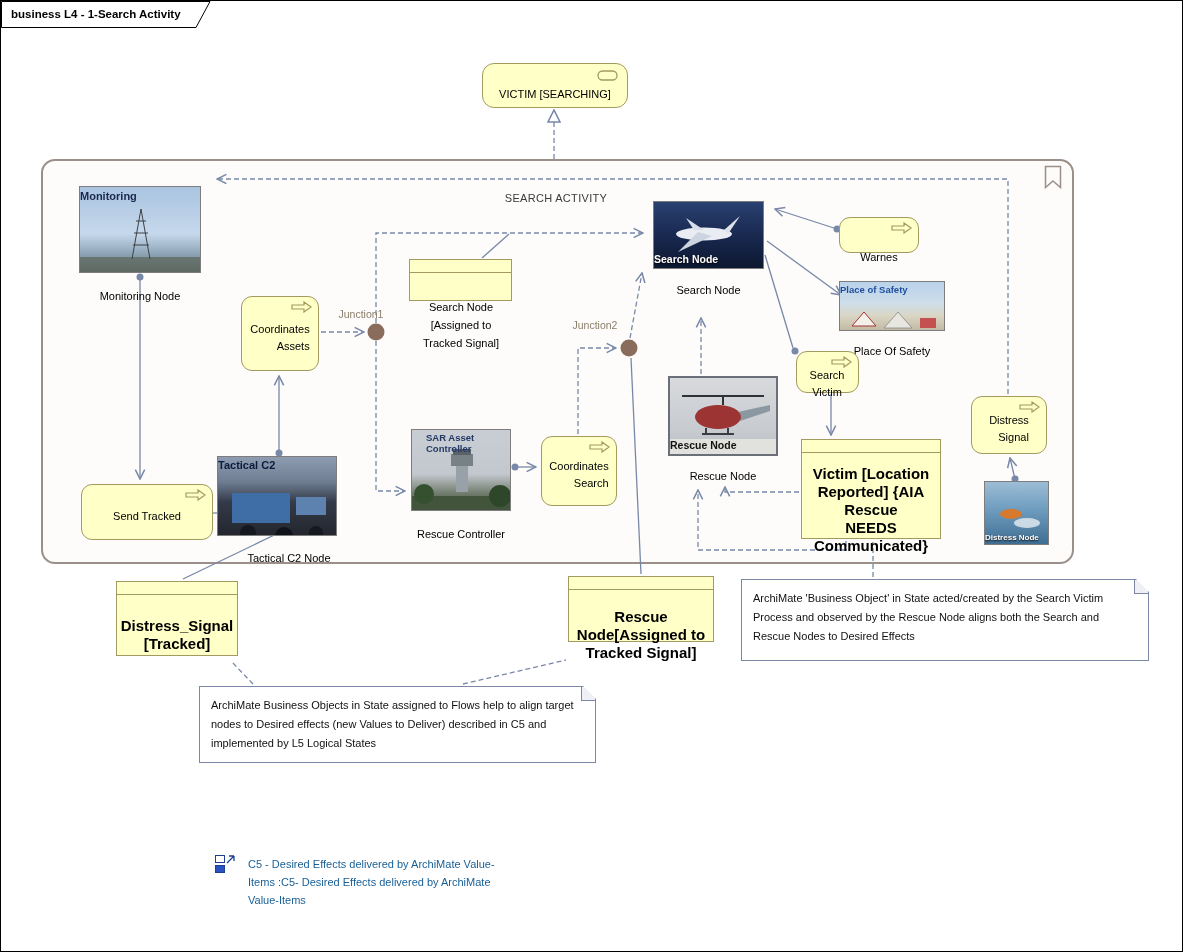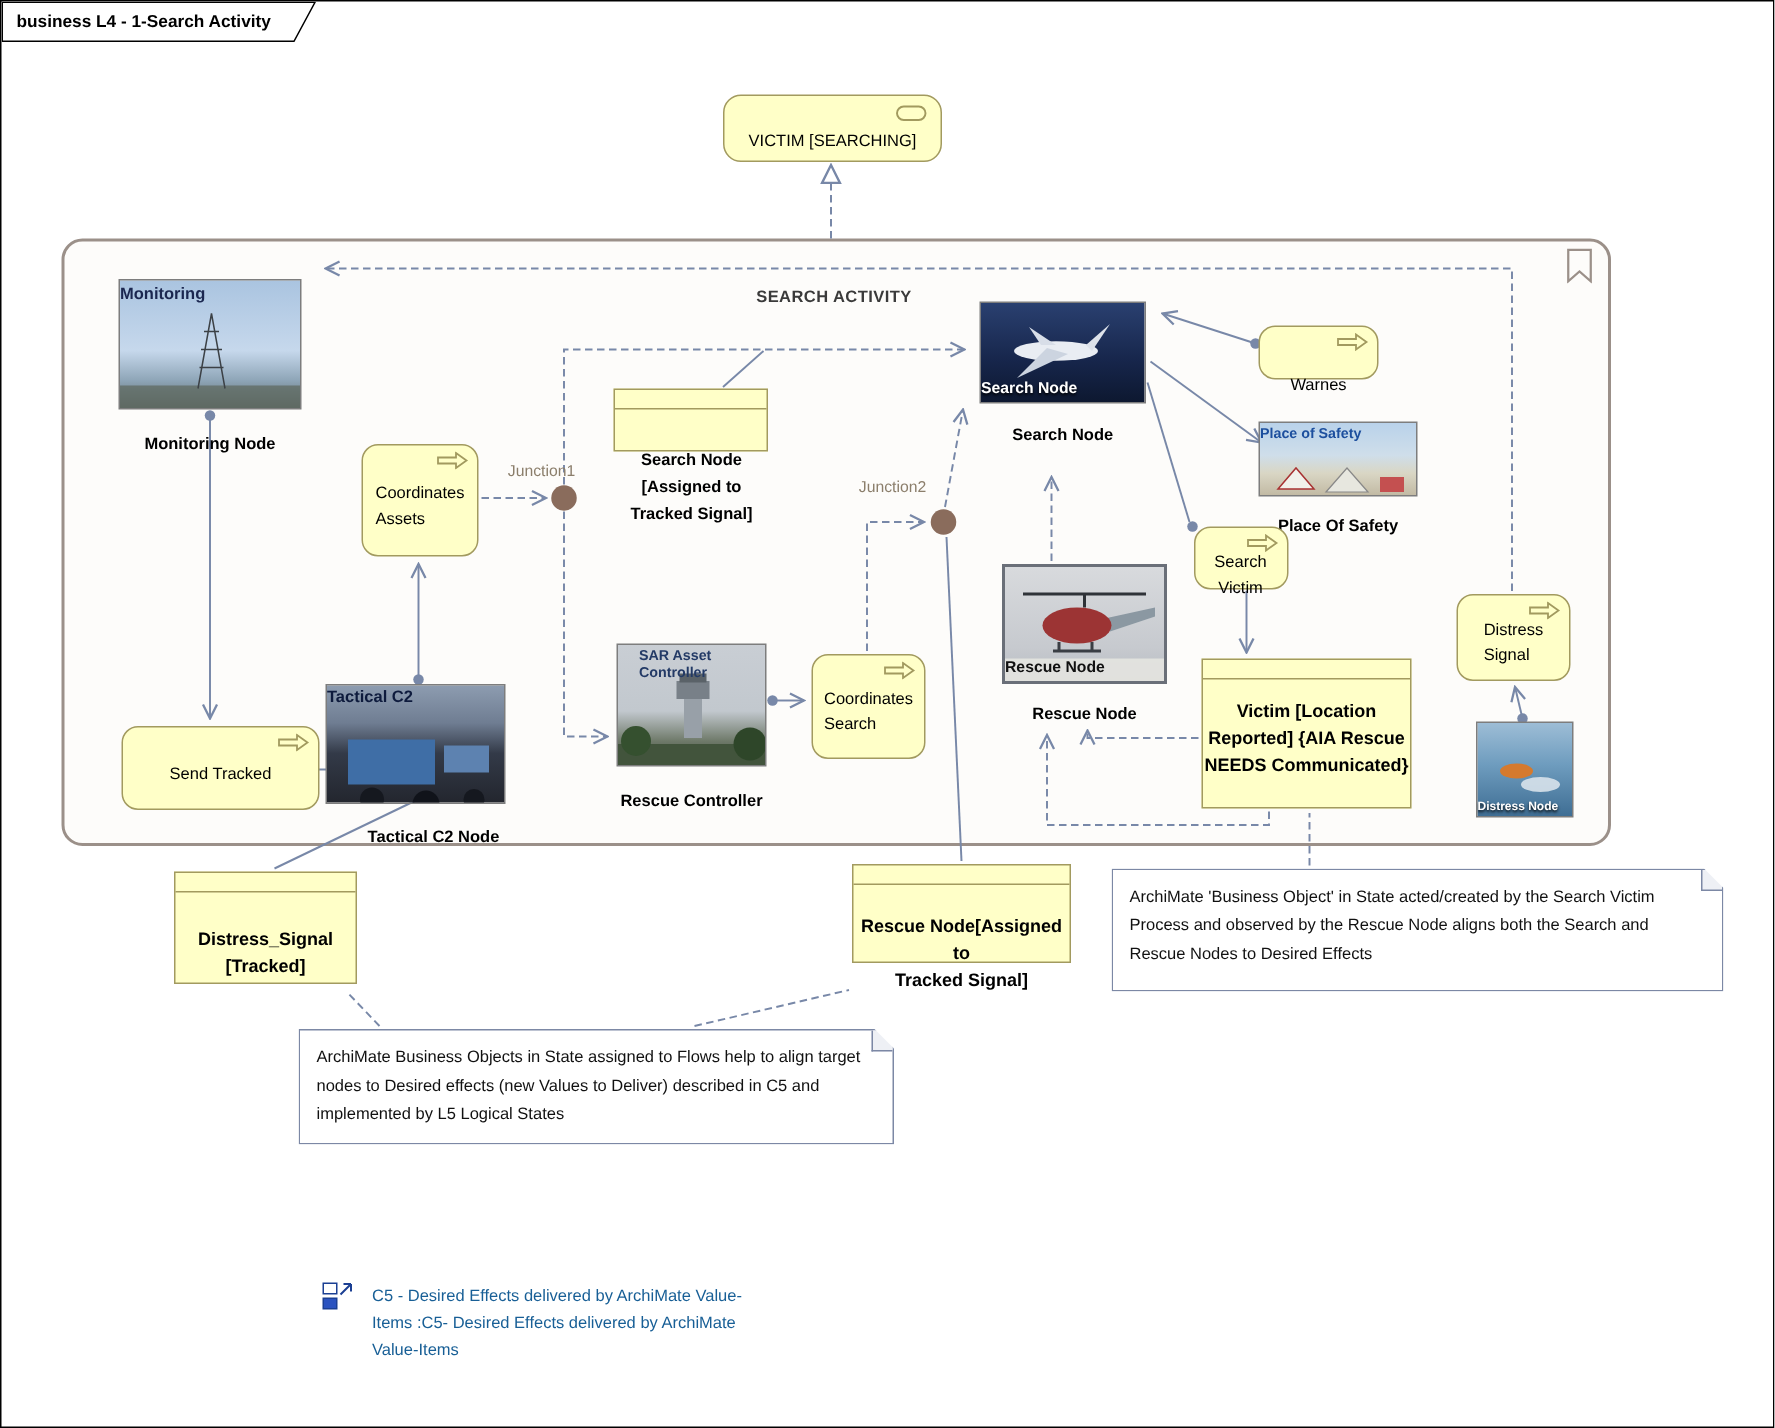--- a/index.html
+++ b/index.html
@@ -20,37 +20,37 @@
   .junction{fill:var(--junction,#8a6c5c)}
   .mk{stroke:var(--connector,#7888a8);stroke-width:1.3}
 
   
   .photo{border:1px solid #7d7d7d;overflow:hidden}
   .photo svg{position:absolute;left:0;top:0}
   .cap{position:absolute;left:0;width:100%;text-align:left;font-weight:bold;z-index:2}
 
   
   .proc{background:var(--element_fill,#ffffc8);border:1.4px solid var(--element_border,#a29a5f);border-radius:11px;display:flex;align-items:center;justify-content:center}
-  .proc-label{padding-top:8px;text-align:left;font-size:11px;line-height:17px;color:#000}
+  .proc-label{padding-top:8px;text-align:right;font-size:11px;line-height:17px;color:#000}
   .proc-arrow{position:absolute;top:4px;right:5px}
   .proc-arrow path{fill:var(--element_fill,#ffffc8);stroke:var(--element_border,#a29a5f);stroke-width:1.2}
 
   
   .obj{background:var(--element_fill,#ffffc8);border:1.4px solid var(--element_border,#a29a5f)}
   .obj-head{height:13px;border-bottom:1.4px solid var(--element_border,#a29a5f)}
-  .obj-body{text-align:center;font-weight:bold;font-size:12px;line-height:18px;color:#000}
+  .obj-body{text-align:center;font-weight:bold;font-size:15px;line-height:18px;color:#000}
 
   
   .state{background:var(--element_fill,#ffffc8);border:1.4px solid var(--element_border,#a29a5f);border-radius:12px;display:flex;align-items:flex-end;justify-content:center;padding-bottom:7px;font-size:11px}
   .state-icon{position:absolute;top:6px;right:8px}
   .state-icon rect{fill:none;stroke:var(--element_border,#a29a5f);stroke-width:1.3}
 
   
   .lbl{text-align:center;font-size:11px;line-height:18px;color:#000}
-  .b{font-weight:bold}
+  .b{font-weight:normal}
   .ml{white-space:pre-line}
   .jlbl{color:#8b7e6b;font-size:10.5px}
   .gtitle{color:#3a3a3a;letter-spacing:.3px}
 
   
   .note{background:#fff;border:1px solid var(--note_border,#7c88a5);clip-path:polygon(0 0,calc(100% - 13px) 0,100% 13px,100% 100%,0 100%);font-size:11px;line-height:19px;padding:9px 11px;color:#111}
   .note::after{content:"";position:absolute;top:0;right:0;width:13px;height:13px;border-left:1px solid var(--note_border,#7c88a5);border-bottom:1px solid var(--note_border,#7c88a5);background:#eef0f5}
 
   
   .linkblock{color:var(--link_blue,#185f96);font-size:11px;line-height:18px}

